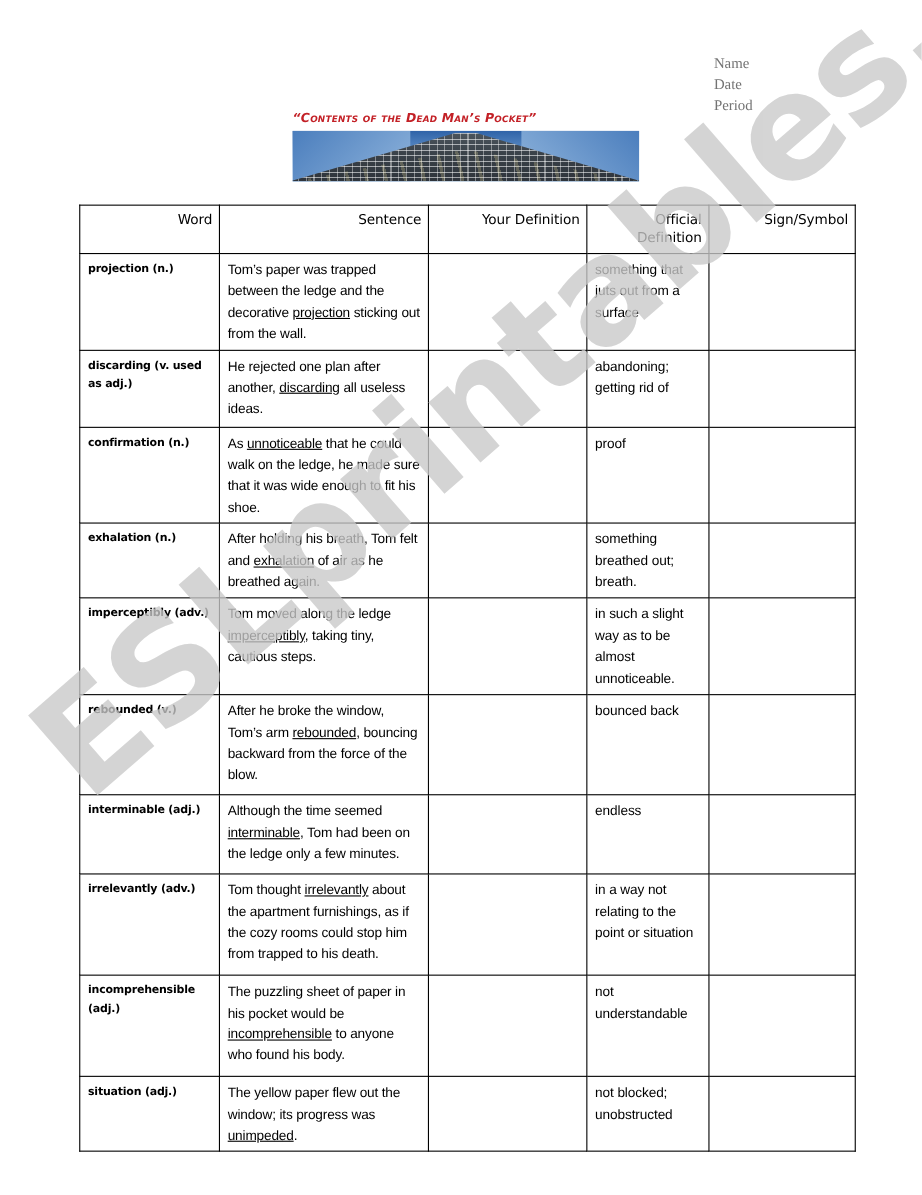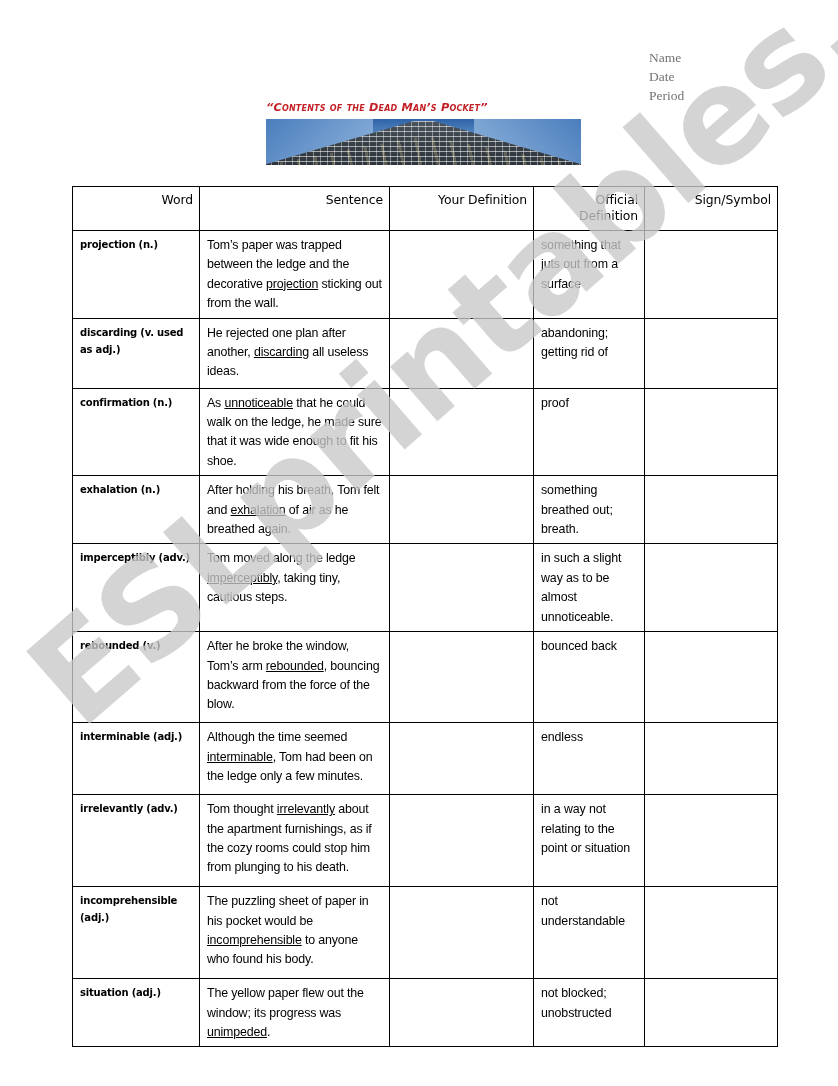--- a/index.html
+++ b/index.html
@@ -270,21 +270,21 @@
       </tr>
       <tr class="r7">
         <td class="word-cell">interminable (adj.)</td>
         <td class="sentence-cell"><span>Although the time seemed </span><u>interminable</u><span>, Tom had been on the ledge only a few minutes.</span></td>
         <td class="yourdef-cell"></td>
         <td class="officialdef-cell">endless</td>
         <td class="sign-cell"></td>
       </tr>
       <tr class="r8">
         <td class="word-cell">irrelevantly (adv.)</td>
-        <td class="sentence-cell"><span>Tom thought </span><u>irrelevantly</u><span> about the apartment furnishings, as if the cozy rooms could stop him from plunging to his death.</span></td>
+        <td class="sentence-cell"><span>Tom thought </span><u>irrelevantly</u><span> about the apartment furnishings, as if the cozy rooms could stop him from trapped to his death.</span></td>
         <td class="yourdef-cell"></td>
         <td class="officialdef-cell">in a way not relating to the point or situation</td>
         <td class="sign-cell"></td>
       </tr>
       <tr class="r9">
         <td class="word-cell">incomprehensible (adj.)</td>
         <td class="sentence-cell"><span>The puzzling sheet of paper in his pocket would be </span><u>incomprehensible</u><span> to anyone who found his body.</span></td>
         <td class="yourdef-cell"></td>
         <td class="officialdef-cell">not understandable</td>
         <td class="sign-cell"></td>

